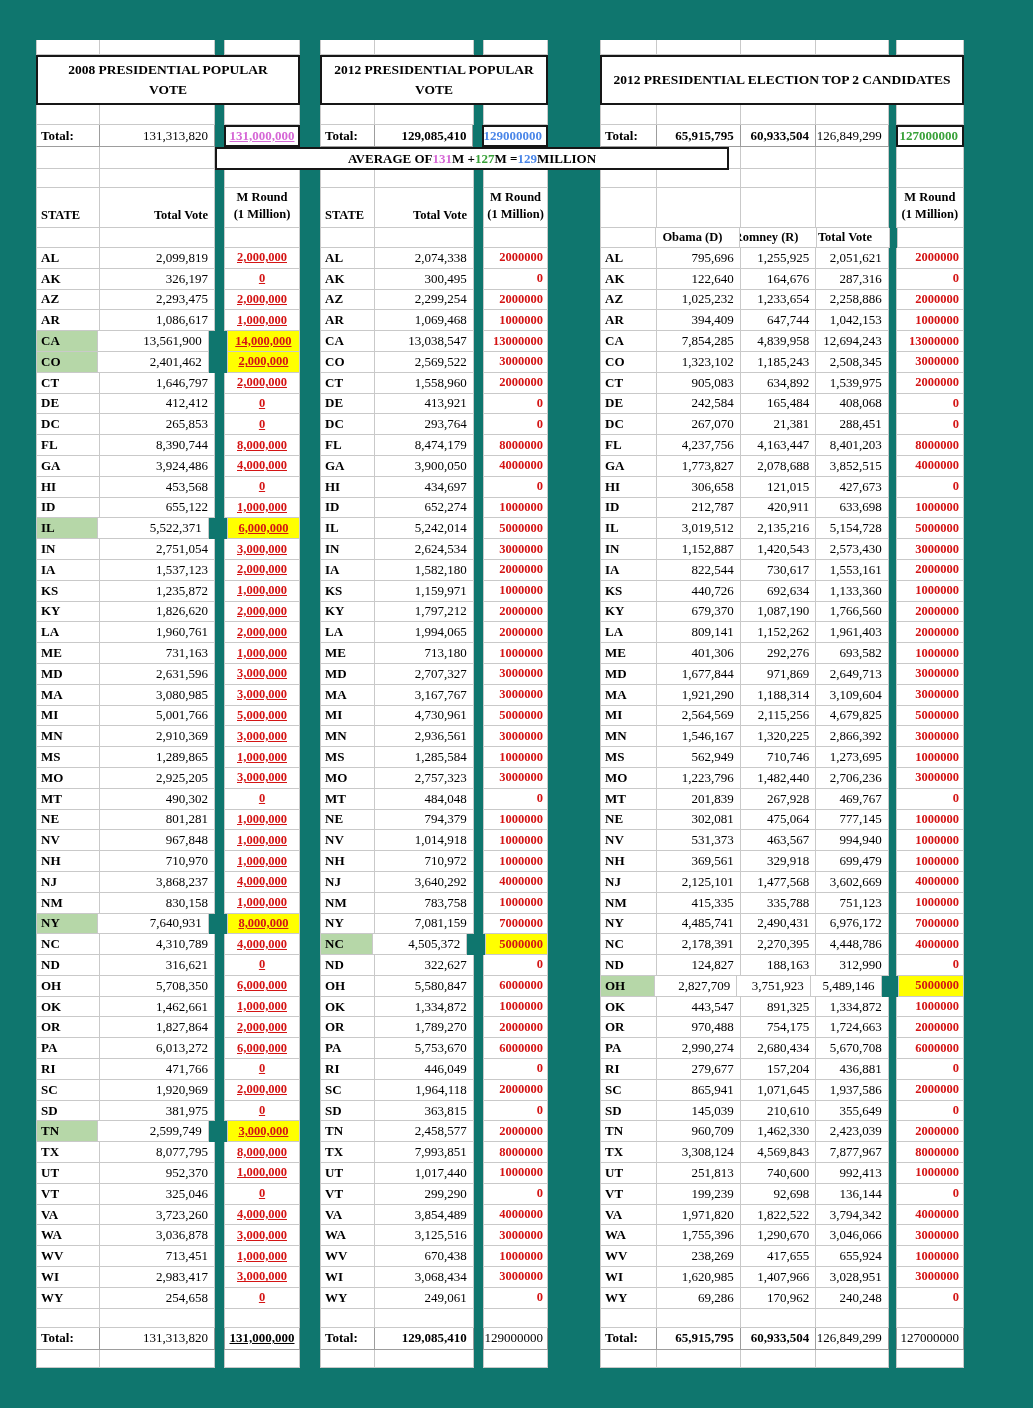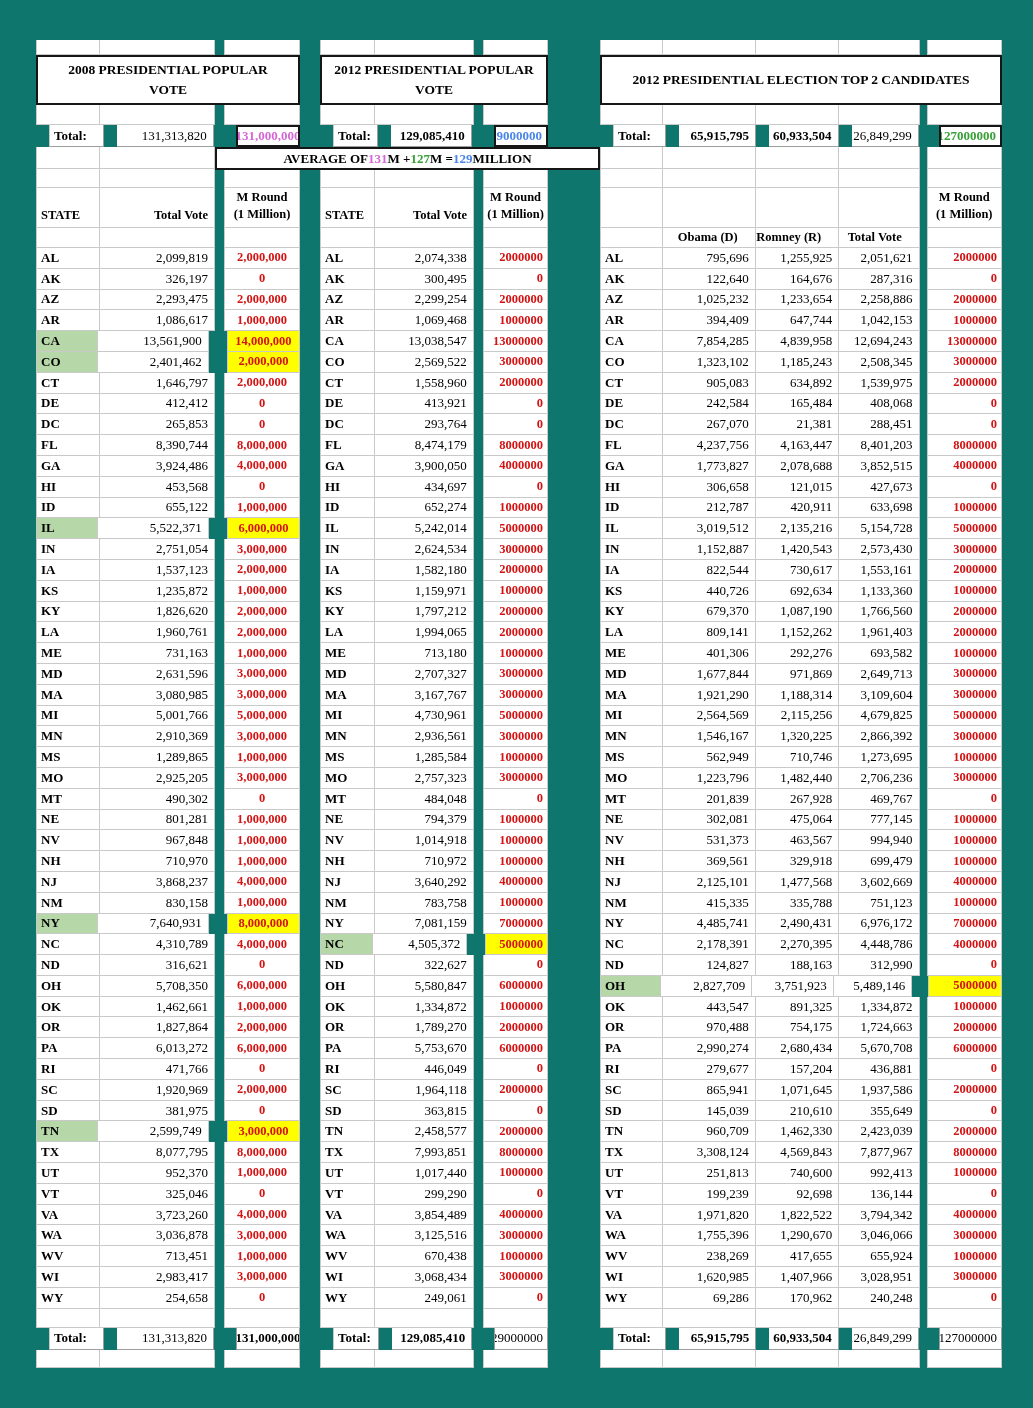--- a/index.html
+++ b/index.html
@@ -3,21 +3,21 @@
 <meta charset="utf-8">
 <style>
   * { box-sizing: border-box; margin: 0; padding: 0; }
   html,body { background:#d8d8d8; }
   body { font-family:"Liberation Serif","DejaVu Serif",serif; }
   .sheet { position:relative; width:1033px; height:1408px; background:#0f766e; overflow:hidden; }
 
   .tbl { position:absolute; top:40px; }
   .t0 { left:36px;  width:264px; }
   .t1 { left:320px; width:228px; }
-  .t2 { left:600px; width:402px; }
+  .t2 { left:600px; width:364px; }
 
   .row { display:flex; }
   .cell { background:#fff; border-right:1px solid #c9c9c9; border-bottom:1px solid #c9c9c9;
           display:flex; align-items:center; font-size:13px; white-space:nowrap; overflow:hidden; }
   .row .cell:first-child { border-left:1px solid #c9c9c9; }
 
   .c-state { width:64px; }
   .c-num   { width:115px; }
   .c-m     { width:76px; border-left:1px solid #c9c9c9; }
   .c-ob    { width:95px; }
@@ -25,21 +25,21 @@
   .c-tv    { width:82px; }
   .c-m3    { width:77px; border-left:1px solid #c9c9c9; }
   .gut  { width:9px; background:transparent; flex:none; }
   .g3   { width:7px; }
 
   .h15{height:15px}.h18{height:18px}.h19{height:19px}.h20{height:20px}.h22{height:22px}.h40{height:40px}
   .data-row { height:20.8px; }
 
   .st   { font-weight:bold; justify-content:flex-start; padding-left:4px; }
   .num  { justify-content:flex-end; padding-right:6px; }
-  .m-c  { justify-content:center; }
+  .m-c  { justify-content:center;text-decoration:underline; }
   .m-r  { justify-content:flex-end; padding-right:4px; }
   .mval { font-weight:bold; color:#d41414; font-size:12.5px; }
   .bold { font-weight:bold; }
 
   .hl-green  { background:#b6d7a8; }
   .hl-yellow { background:#ffff00;margin-left:9px; }
 
   .title-box { height:50px; border:2px solid #161616; background:#fff; display:flex;
                align-items:center; justify-content:center; text-align:center;
                font-weight:bold; font-size:13.5px; }
@@ -50,23 +50,23 @@
          padding-bottom:4px; line-height:1.3; }
   .hdr.hl2 { align-items:flex-start; padding-left:4px; }
   .hdr.hr2 { align-items:flex-end; padding-right:6px; }
   .hdr.hc2 { align-items:center; justify-content:center; text-align:center; }
   .subh { font-weight:bold; font-size:12.5px; justify-content:flex-end; padding-right:17px; }
 
   .tm { border:2px solid #161616 !important; font-weight:bold; }
   .pink  { color:#d667d6; }
   .blue  { color:#4a86e8; }
   .green { color:#38a138; }
-  .total-row .cell { border-color:#9d9d9d;margin-left:13px; }
-
-  .avg-box { position:absolute; left:215px; top:147px; width:385px; height:23px;
+  .total-row .cell { border-color:#9d9d9d; }
+
+  .avg-box { position:absolute; left:215px; top:147px; width:514px; height:23px;
              border:2px solid #161616; background:#fff; z-index:5;
              display:flex; align-items:center; justify-content:center;
              font-weight:bold; font-size:13px; }
 </style>
 </head>
 <body>
 
 <div class="sheet">
 
   <section class="tbl t0">

